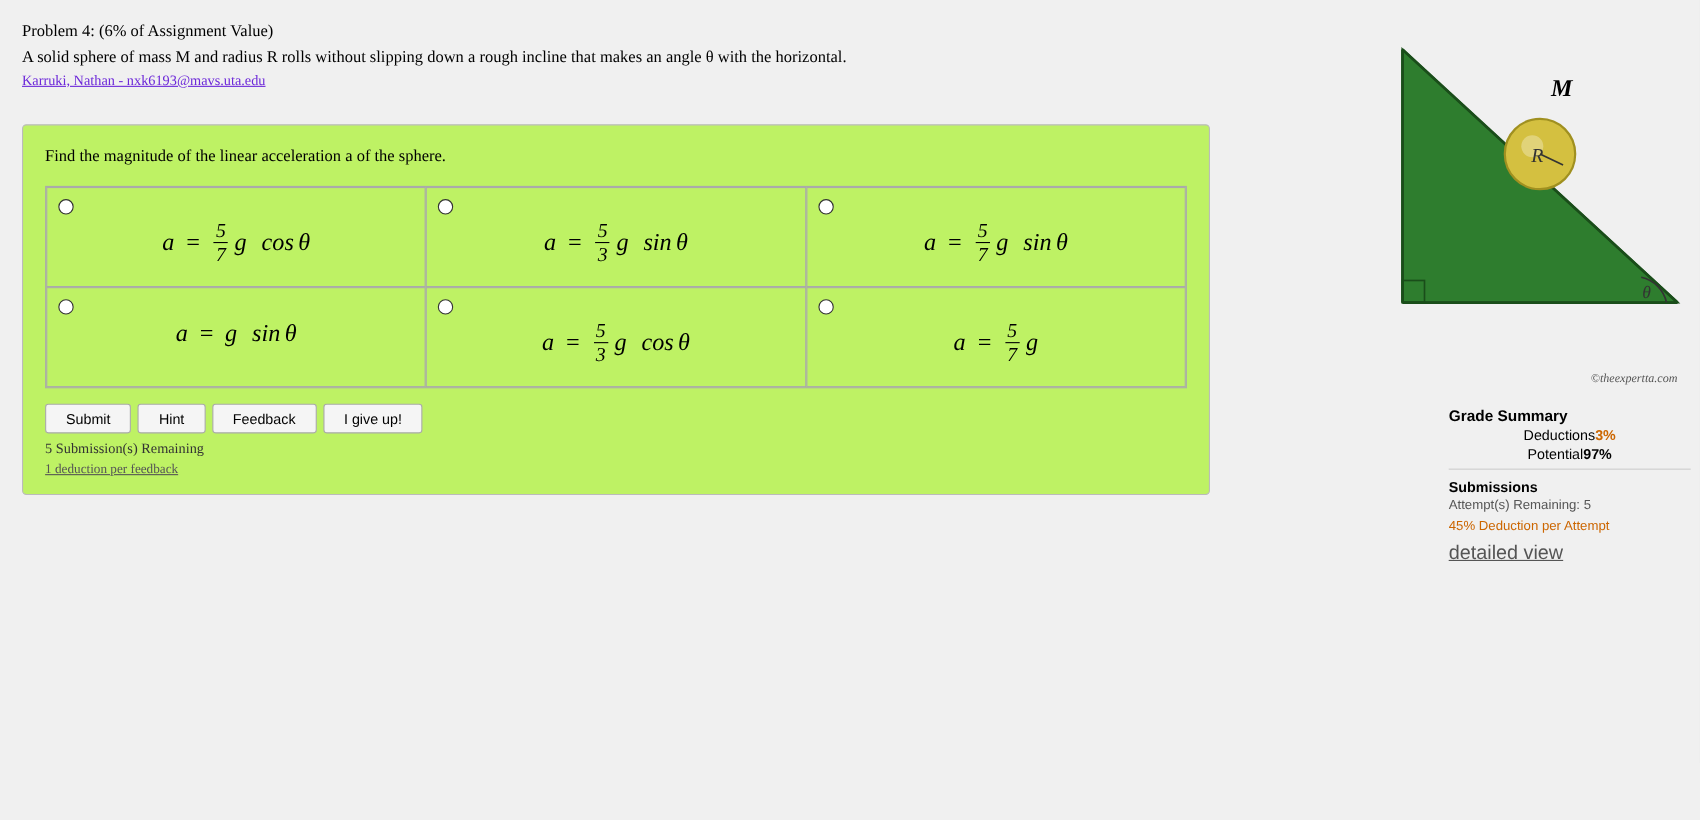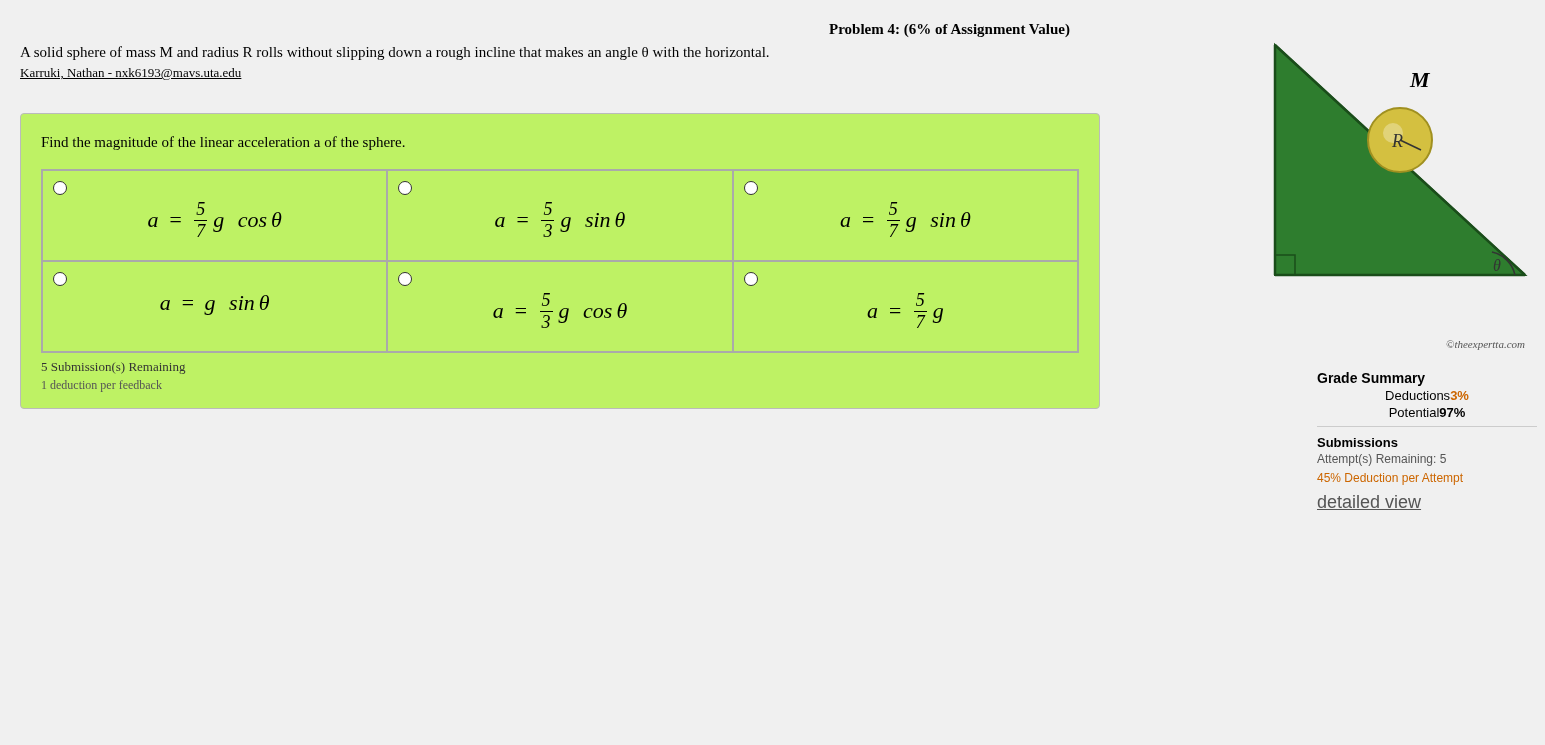--- a/index.html
+++ b/index.html
@@ -19,27 +19,26 @@
       position: relative;
     }
 
     .problem-header {
       font-size: 15px;
       line-height: 1.5;
       max-width: 1050px;
     }
 
     .problem-header .title {
-      font-weight: bold;
-      text-align: right;
+      font-weight: normal;
     }
 
     .problem-header .user-info {
       font-size: 13px;
-      color: #000000;
+      color: #6d28d9;
       text-decoration: underline;
       cursor: pointer;
     }
 
     .tracking-info {
       font-size: 11.5px;
       color: #666;
       margin-top: 12px;
       max-width: 950px;
       line-height: 1.5;
@@ -350,25 +349,31 @@
           <span>&nbsp;=&nbsp;</span>
           <span class="fraction">
               <span class="num">5</span>
               <span class="den">7</span>
             </span>
           <span style="font-style:italic;">g</span>
         </div>
       </div>
     </div>
 
+    <div class="buttons-row">
+      <button class="btn">Submit</button>
+      <button class="btn">Hint</button>
+      <button class="btn">Feedback</button>
+      <button class="btn">I give up!</button>
+    </div>
 
     <div class="submissions-text">
       <span>5 Submission(s) Remaining</span>
     </div>
-    <div class="submissions-text" style="color:#555; font-size:12px; margin-top:3px;">1 deduction per feedback</div>
+    <div class="submissions-text" style="color:#555; font-size:12px; margin-top:3px;text-decoration:underline;">1 deduction per feedback</div>
   </div>
 
   <div class="grade-summary">
     <div class="grade-summary-title">Grade Summary</div>
     <div class="grade-row">
       <span>Deductions</span>
       <span class="deduction-val">3%</span>
     </div>
     <div class="grade-row">
       <span>Potential</span>

